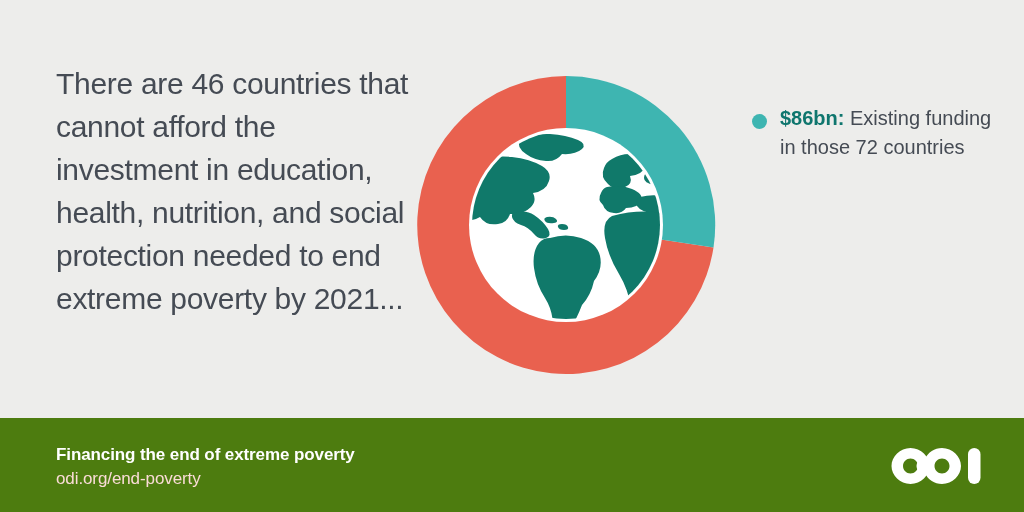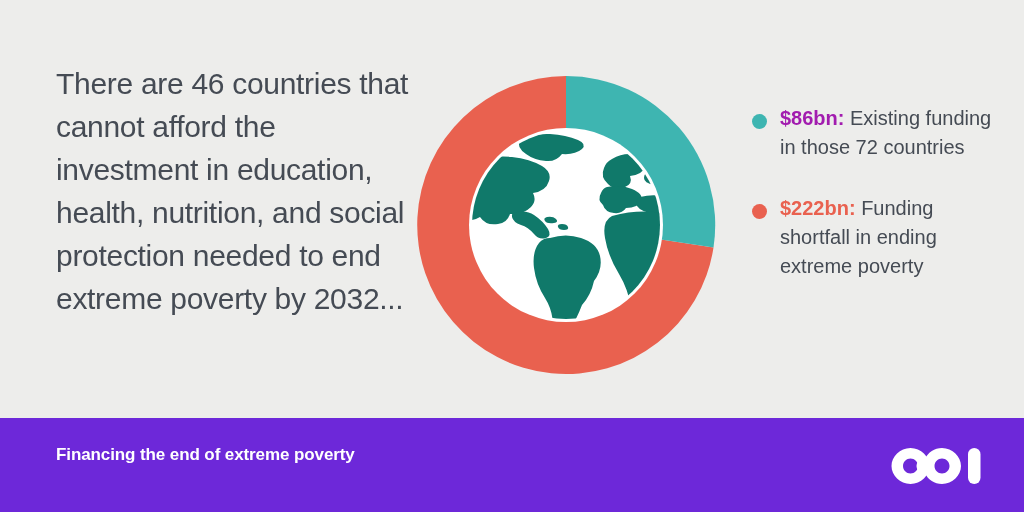--- a/index.html
+++ b/index.html
@@ -57,21 +57,21 @@
     width:15px; height:15px;
     border-radius:50%;
   }
   .legend-value { font-weight:700; }
 
   
   .footer {
     position:absolute;
     left:0; bottom:0;
     width:1024px; height:94px;
-    background:#6d28d9;
+    background:#4d7c0f;
     padding-left:40px;
   }
   .footer-text {
     position:absolute;
     left:56px; top:25px;
   }
   .footer-title {
     font-size:17px;
     font-weight:700;
     color:#ffffff;
@@ -89,21 +89,21 @@
     position:absolute;
     right:42px; top:27px;
     width:92px; height:42px;
   }
   .logo svg { display:block; width:92px; height:42px; }
 </style>
 </head>
 <body>
 
 <div class="headline">
-  <span class="strong">There are 46 countries that cannot afford</span><span class="light"> the investment in education, health, nutrition, and social protection needed to end extreme poverty by 2032...</span>
+  <span class="strong">There are 46 countries that cannot afford</span><span class="light"> the investment in education, health, nutrition, and social protection needed to end extreme poverty by 2021...</span>
 </div>
 
 <div class="chart-area">
   <svg class="donut-svg" viewBox="0 0 300 300" xmlns="http://www.w3.org/2000/svg">
 
     <g>
       <path d="M 150 150 L 297.5 172.6 A 149 149 0 1 1 150 1 Z" fill="#e9614f"></path>
     </g>
 
     <g>
@@ -144,31 +144,28 @@
 
         <path d="M268 104 q12 -4 18 3 q6 7 0 15 q-7 9 -16 5 q-9 -5 -7 -14 q1 -7 5 -9 z"></path>
       </g>
     </g>
   </svg>
 </div>
 
 <div class="legend">
   <div class="legend-item">
     <span class="legend-bullet" style="background:#3eb5b1"></span>
-    <span class="legend-value" style="color:#a21caf">$86bn:</span><span> Existing funding in those 72 countries</span>
-  </div>
-  <div class="legend-item">
-    <span class="legend-bullet" style="background:#e9614f"></span>
-    <span class="legend-value" style="color:#e9614f">$222bn:</span><span> Funding shortfall in ending extreme poverty</span>
+    <span class="legend-value" style="color:#0f766e">$86bn:</span><span> Existing funding in those 72 countries</span>
   </div>
 </div>
 
 <div class="footer">
   <div class="footer-text">
     <div class="footer-title">Financing the end of extreme poverty</div>
+    <div class="footer-url">odi.org/end-poverty</div>
   </div>
   <div class="logo">
     <svg viewBox="0 0 92 42" xmlns="http://www.w3.org/2000/svg">
       <g fill="#ffffff">
 
         <path d="M20.5 3 C31 3 39.5 11.5 39.5 21 C39.5 30.5 31 39 20.5 39 C10 39 1.5 30.5 1.5 21 C1.5 11.5 10 3 20.5 3 Z M20.5 13.5 C16.4 13.5 13 16.9 13 21 C13 25.1 16.4 28.5 20.5 28.5 C24.6 28.5 28 25.1 28 21 C28 16.9 24.6 13.5 20.5 13.5 Z"></path>
 
         <path d="M52 3 C62.5 3 71 11.5 71 21 C71 30.5 62.5 39 52 39 C44.5 39 38 34.6 35 28.2 C33.2 24.3 33.2 17.7 35 13.8 C38 7.4 44.5 3 52 3 Z M52 13.5 C47.9 13.5 44.5 16.9 44.5 21 C44.5 25.1 47.9 28.5 52 28.5 C56.1 28.5 59.5 25.1 59.5 21 C59.5 16.9 56.1 13.5 52 13.5 Z"></path>
 
         <path d="M31 12 C35 15 37 18 37 21 C37 24 35 27 31 30 C28 26 26.5 23.5 26.5 21 C26.5 18.5 28 16 31 12 Z"></path>

